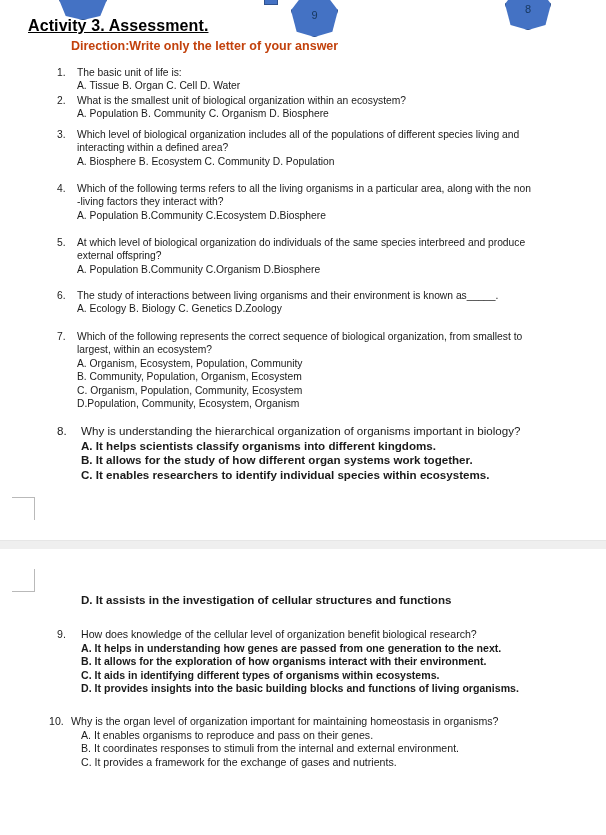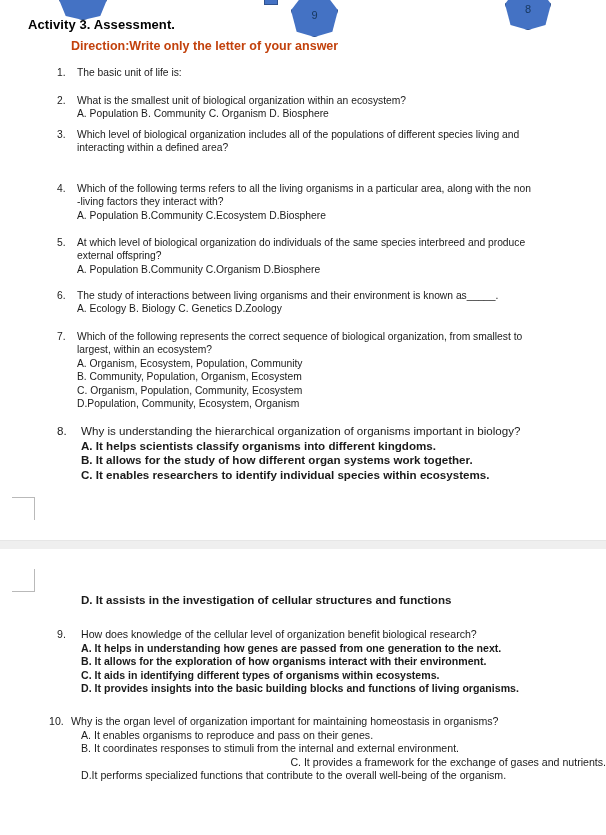--- a/index.html
+++ b/index.html
@@ -57,25 +57,26 @@
   .hex-crop-top { clip-path: polygon(18% 0%, 82% 0%, 100% 40%, 86% 88%, 50% 100%, 14% 88%, 0% 40%); }
   .hex-fragment {
     position: absolute;
     background: #4472C4;
     border: 1px solid #2F528F;
   }
 
   
   .doc-title {
     position: absolute;
-    font-size: 13px;
+    font-size: 16px;
     font-weight: bold;
     letter-spacing: .1px;
     white-space: nowrap;
     color: #000;
+    text-decoration: underline;
   }
   .doc-direction {
     position: absolute;
     font-size: 12.5px;
     font-weight: bold;
     white-space: nowrap;
     color: #c2410c;
   }
 
   .qblock { position: absolute; }
@@ -127,36 +128,38 @@
 
   <div class="doc-title" style="left:28px; top:17px;">Activity 3. Assessment.</div>
 
   <div class="doc-direction" style="left:71px; top:39px;">Direction:Write only the letter of your answer</div>
 
   <div class="qblock s-sm clip-right" style="left:57px; top:66px; width:549px;">
     <div class="qrow">
       <span class="qnum ind-num">1.</span>
       <span class="qtext">The basic unit of life is:</span>
     </div>
+    <div class="opts pad-opt">A.  Tissue    B.  Organ  C.  Cell    D.  Water</div>
   </div>
 
   <div class="qblock s-sm clip-right" style="left:57px; top:94px; width:549px;">
     <div class="qrow">
       <span class="qnum ind-num">2.</span>
       <span class="qtext">What is the smallest unit of biological organization within an ecosystem?</span>
     </div>
     <div class="opts pad-opt">A.  Population  B.  Community   C.  Organism   D.  Biosphere</div>
   </div>
 
   <div class="qblock s-sm clip-right" style="left:57px; top:128px; width:549px;">
     <div class="qrow">
       <span class="qnum ind-num">3.</span>
       <span class="qtext">Which level of biological organization includes all of the populations of different  species  living  and</span>
     </div>
     <div class="qcont pad-opt">interacting  within a defined  area?</div>
+    <div class="opts pad-opt">A.   Biosphere   B. Ecosystem    C. Community     D. Population</div>
   </div>
 
   <div class="qblock s-sm clip-right" style="left:57px; top:182px; width:549px;">
     <div class="qrow">
       <span class="qnum ind-num">4.</span>
       <span class="qtext">Which of the following  terms refers to all the living organisms in a particular  area,  along  with  the  non</span>
     </div>
     <div class="qcont pad-opt">-living  factors  they  interact  with?</div>
     <div class="opts pad-opt">A.   Population    B.Community    C.Ecosystem   D.Biosphere</div>
   </div>
@@ -224,16 +227,15 @@
     <div class="optline pad-opt2">D.  It provides insights into the basic building blocks and functions  of living organisms.</div>
   </div>
 
   <div class="qblock s-md clip-right" style="left:49px; top:166px; width:557px;">
     <div class="qrow">
       <span class="qnum" style="width:22px;">10.</span>
       <span class="qtext">Why is the organ level of organization important for maintaining homeostasis in   organisms?</span>
     </div>
     <div class="optline" style="padding-left:32px;">A.  It enables organisms to reproduce and pass on their genes.</div>
     <div class="optline" style="padding-left:32px;">B.  It coordinates responses to stimuli from the internal and external   environment.</div>
-    <div class="optline" style="padding-left:32px;text-align:right;">C.  It provides a framework for the exchange of gases and nutrients.</div>
-    <div class="optline" style="padding-left:32px;">D.It performs specialized functions that contribute to the overall well-being of  the organism.</div>
+    <div class="optline" style="padding-left:32px;">C.  It provides a framework for the exchange of gases and nutrients.</div>
   </div>
 </div>
 
 </body></html>

